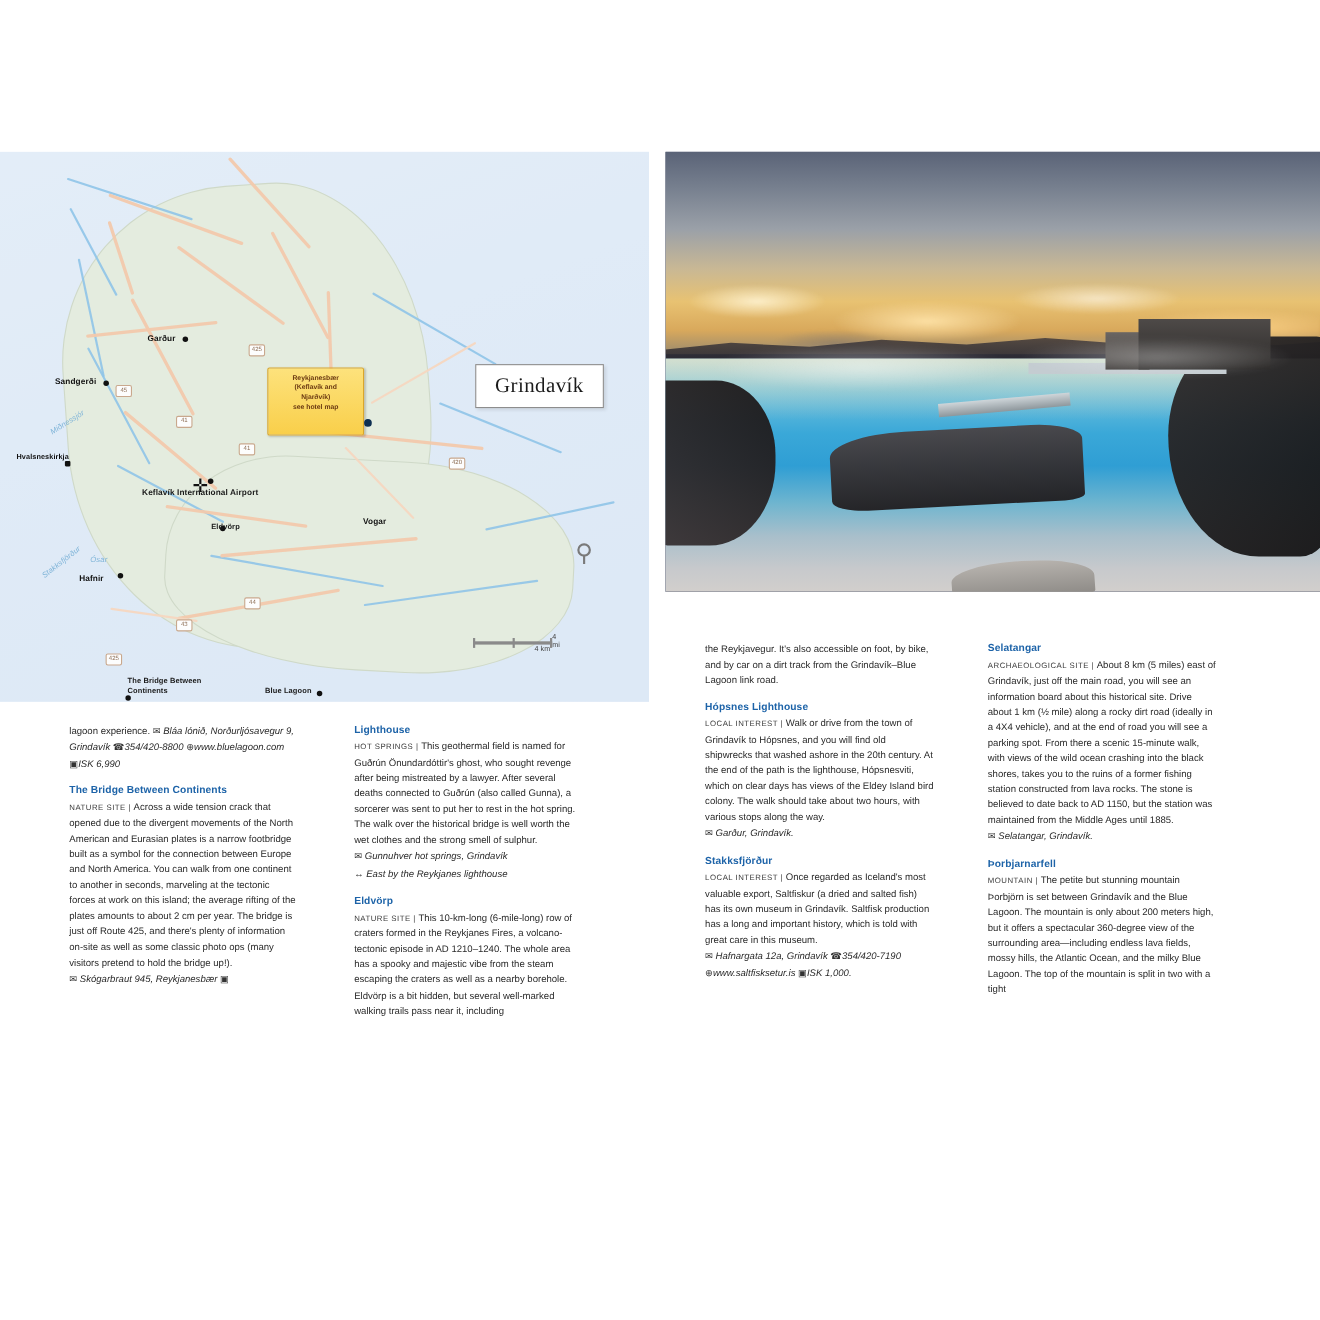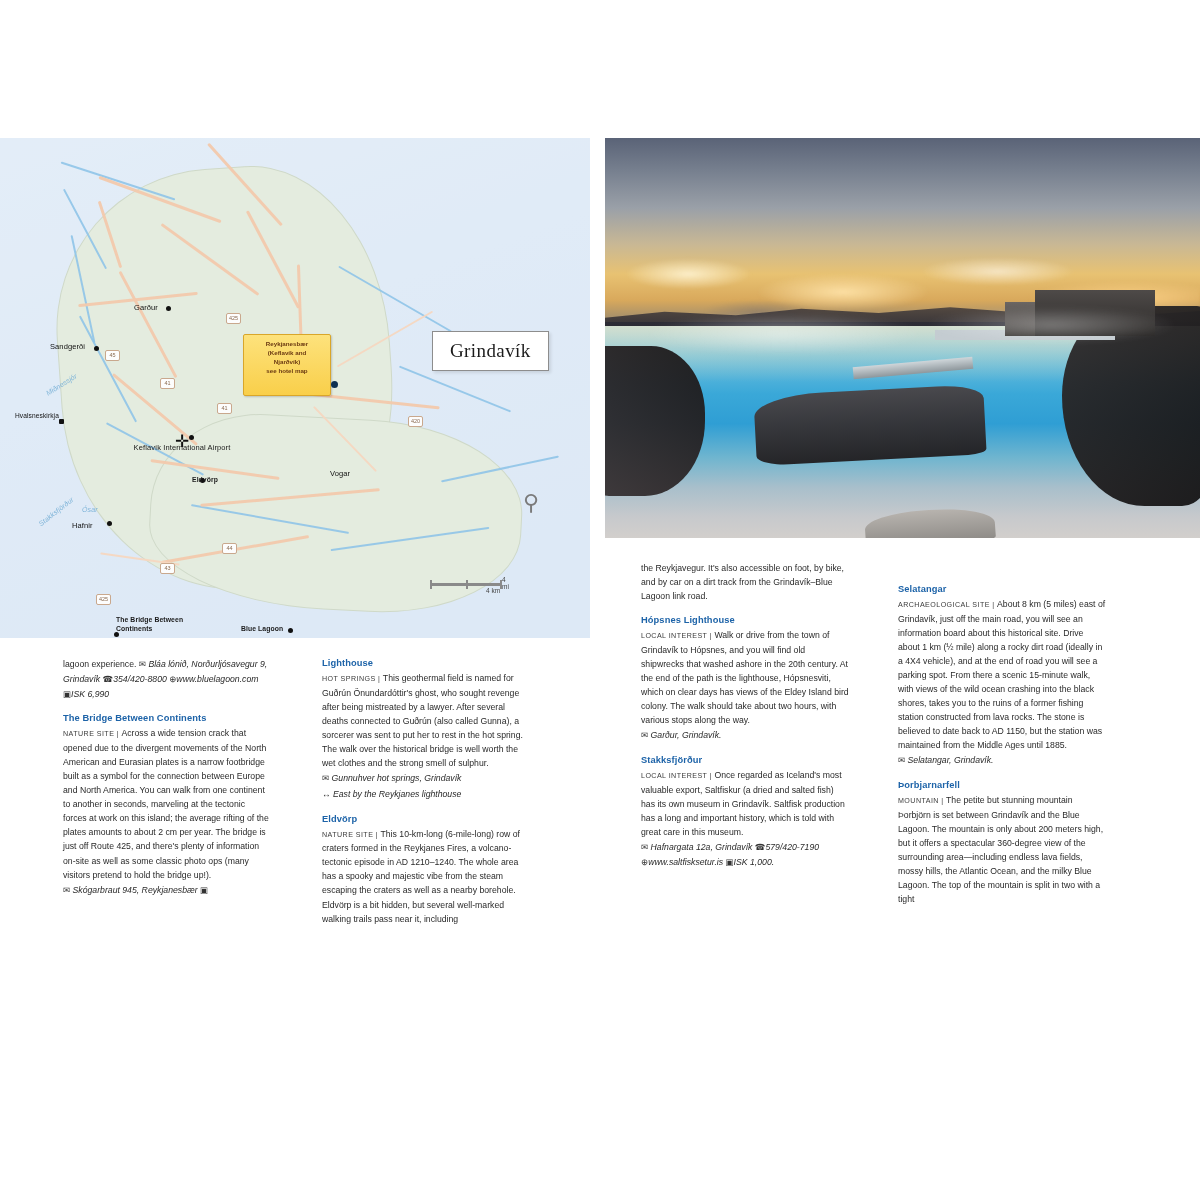--- a/index.html
+++ b/index.html
@@ -58,21 +58,21 @@
     position: absolute;
     background: #8fc4e8;
     height: 2px;
     border-radius: 2px;
     opacity: .9;
   }
   .map-label {
     position: absolute;
     font-family: "Liberation Sans", sans-serif;
     font-size: 7.5px;
-    font-weight: normal;
+    font-weight: bold;
     color: #1a1a1a;
     white-space: nowrap;
     letter-spacing: .1px;
   }
   .map-label.town { color: #111; }
   .map-label.water {
     font-weight: normal;
     font-style: italic;
     color: #7fb4d8;
     font-size: 7px;
@@ -254,21 +254,21 @@
     position: absolute;
     width: 208px;
     font-family: "Liberation Sans", sans-serif;
     font-size: 8.7px;
     line-height: 1.62;
     color: #2a2a2a;
     text-align: left;
   }
   #col1 { left: 63px;  top: 657px; }
   #col2 { left: 322px; top: 657px; }
-  #col3 { left: 641px; top: 561px; }
+  #col3 { left: 641px; top: 583px; }
   #col4 { left: 898px; top: 583px; }
 
   .entry { margin-bottom: 11px; }
   .entry:last-child { margin-bottom: 0; }
   .entry-title {
     color: #1d63a8;
     font-weight: bold;
     font-size: 9.3px;
     line-height: 1.35;
     margin-bottom: 1.5px;
@@ -457,21 +457,21 @@
         <span class="listing"><span class="gl">✉</span>
           <span>Garður, Grindavík.</span></span>
       </div>
     </div>
 
     <div class="entry">
       <div class="entry-title">Stakksfjörður</div>
       <div>
         <span class="cat">LOCAL INTEREST</span><span class="cat"> | </span><span class="body">Once regarded as Iceland's most valuable export, Saltfiskur (a dried and salted fish) has its own museum in Grindavík. Saltfisk production has a long and important history, which is told with great care in this museum.</span>
         <span class="listing"><span class="gl">✉</span>
-          <span>Hafnargata 12a, Grindavík </span><span class="gl">☎</span><span>579/420-7190 </span><span class="gl">⊕</span><span>www.saltfisksetur.is </span><span class="gl">▣</span><span>ISK 1,000.</span></span>
+          <span>Hafnargata 12a, Grindavík </span><span class="gl">☎</span><span>354/420-7190 </span><span class="gl">⊕</span><span>www.saltfisksetur.is </span><span class="gl">▣</span><span>ISK 1,000.</span></span>
       </div>
     </div>
   </div>
 
   <div class="col" id="col4">
     <div class="entry">
       <div class="entry-title">Selatangar</div>
       <div>
         <span class="cat">ARCHAEOLOGICAL SITE</span><span class="cat"> | </span><span class="body">About 8 km (5 miles) east of Grindavík, just off the main road, you will see an information board about this historical site. Drive about 1 km (½ mile) along a rocky dirt road (ideally in a 4X4 vehicle), and at the end of road you will see a parking spot. From there a scenic 15-minute walk, with views of the wild ocean crashing into the black shores, takes you to the ruins of a former fishing station constructed from lava rocks. The stone is believed to date back to AD 1150, but the station was maintained from the Middle Ages until 1885.</span>
         <span class="listing"><span class="gl">✉</span>

